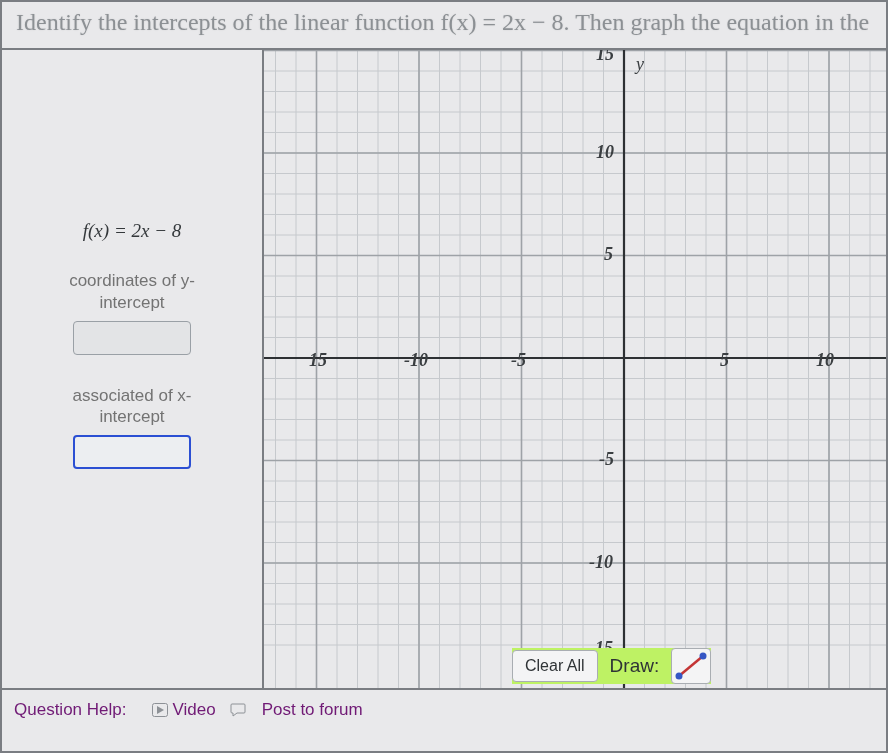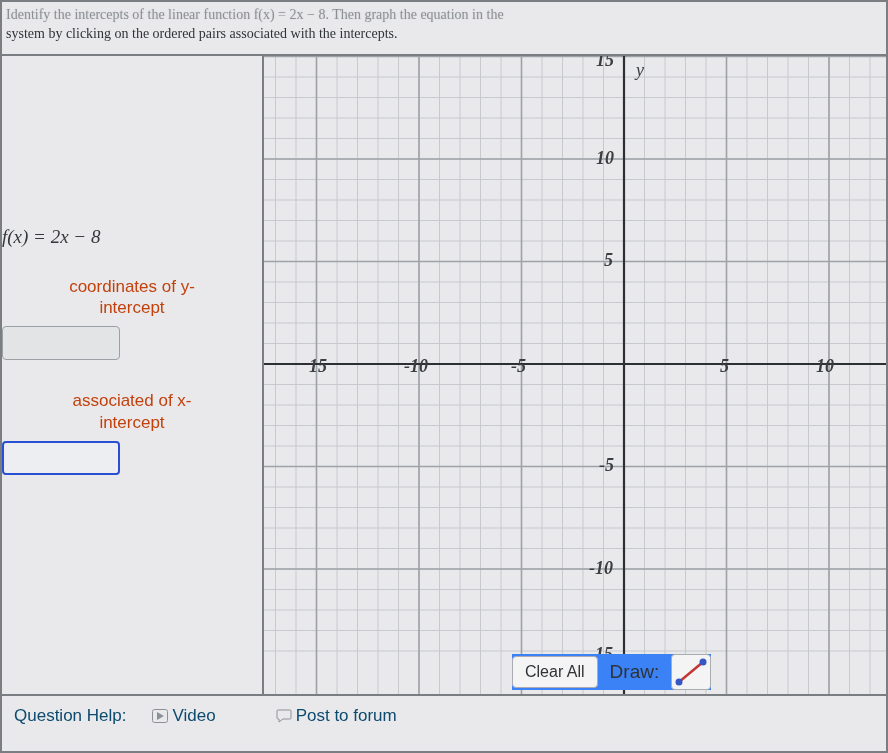--- a/index.html
+++ b/index.html
@@ -12,57 +12,58 @@
     position: relative;
   }
   .page {
     background: #e9e9eb;
     border: 2px solid #7a7d82;
     margin: 0;
     height: 753px;
     position: relative;
   }
   .instructions {
-    padding: 4px 10px 10px 4px;
+    padding: 4px 10px 10px 14px;
     border-bottom: 2px solid #7a7d82;
-    font-size: 14px;
+    font-size: 24px;
     color: #2f3336;
     line-height: 1.35;
   }
   .instructions .fade {
     color: #8c9094;
     text-shadow: 0 0 2px rgba(0,0,0,0.1);
   }
   .work-area {
     display: flex;
     height: 640px;
     border-bottom: 2px solid #7a7d82;
   }
   .left-panel {
     width: 262px;
     border-right: 2px solid #7a7d82;
     display: flex;
     flex-direction: column;
+    align-items: center;
     padding-top: 170px;
     color: #34383b;
   }
   .equation {
     font-size: 19px;
     font-style: italic;
     margin-bottom: 28px;
     font-family: 'Times New Roman', serif;
   }
   .equation .fn { font-style: italic; }
   .label-group {
     text-align: center;
     font-size: 17px;
     line-height: 1.25;
     margin-bottom: 8px;
     font-family: Arial, sans-serif;
-    color: #c2410c;
+    color: #737373;
   }
   .input-box {
     width: 118px;
     height: 34px;
     border: 1px solid #9aa0a6;
     border-radius: 4px;
     background: #e3e4e6;
     margin-bottom: 30px;
     padding: 4px 8px;
     font-size: 15px;
@@ -93,21 +94,21 @@
     font-size: 18px;
     fill: #3a3e41;
   }
   .toolbar {
     position: absolute;
     bottom: 4px;
     left: 248px;
     display: flex;
     align-items: center;
     gap: 8px;
-    background: #3b82f6;
+    background: #bef264;
   }
   .btn {
     border: 1px solid #a9adb2;
     background: #f4f4f5;
     border-radius: 4px;
     padding: 6px 12px;
     font-family: Arial, sans-serif;
     font-size: 16px;
     color: #2f3336;
     cursor: pointer;
@@ -131,41 +132,39 @@
   }
   .footer {
     padding: 10px 12px 0 12px;
     font-family: Arial, sans-serif;
     font-size: 17px;
     color: #4a4e52;
     display: flex;
     align-items: center;
     gap: 14px;
   }
-  .footer .fade { color: #0c4a6e; }
+  .footer .fade { color: #701a75; }
   .play-icon {
     display: inline-flex;
     align-items: center;
     gap: 4px;
     padding-left: 12px;
   }
   .chat-icon {
     display: inline-flex;
     align-items: center;
-    gap: 4px;
-    margin-left: 46px;
+    gap: 16px;
   }
 </style>
 </head>
 <body>
 
 <div class="page">
   <div class="instructions">
     <span class="fade">Identify the intercepts of the linear function f(x) = 2x − 8. Then graph the equation in the</span><br>
-    <span>system by clicking on the ordered pairs associated with the intercepts.</span>
   </div>
 
   <div class="work-area">
     <div class="left-panel">
       <div class="equation">
         <span class="fn">f(x) = 2x − 8</span>
       </div>
 
       <div class="label-group">
         <span>coordinates of y-</span><br>

